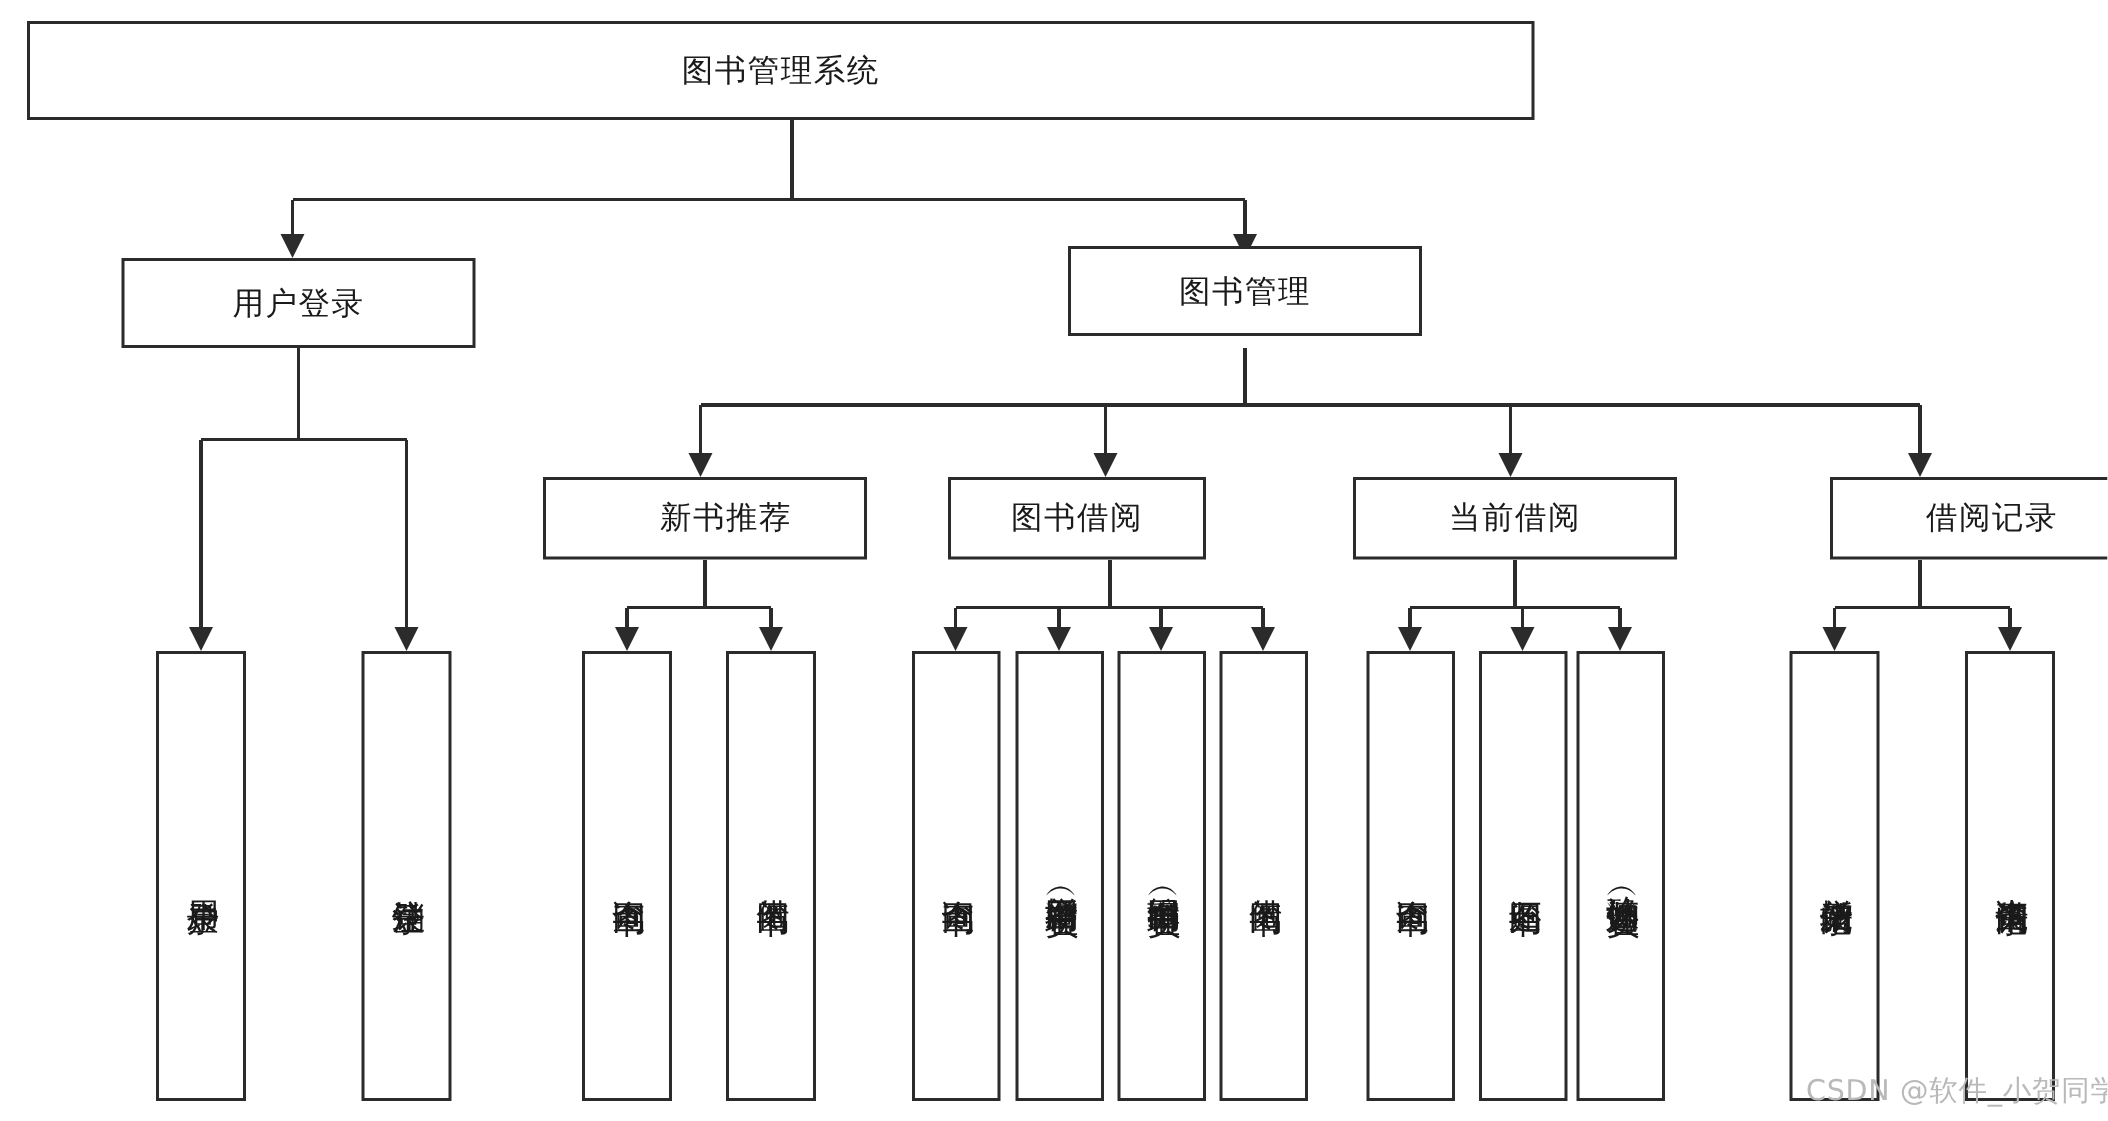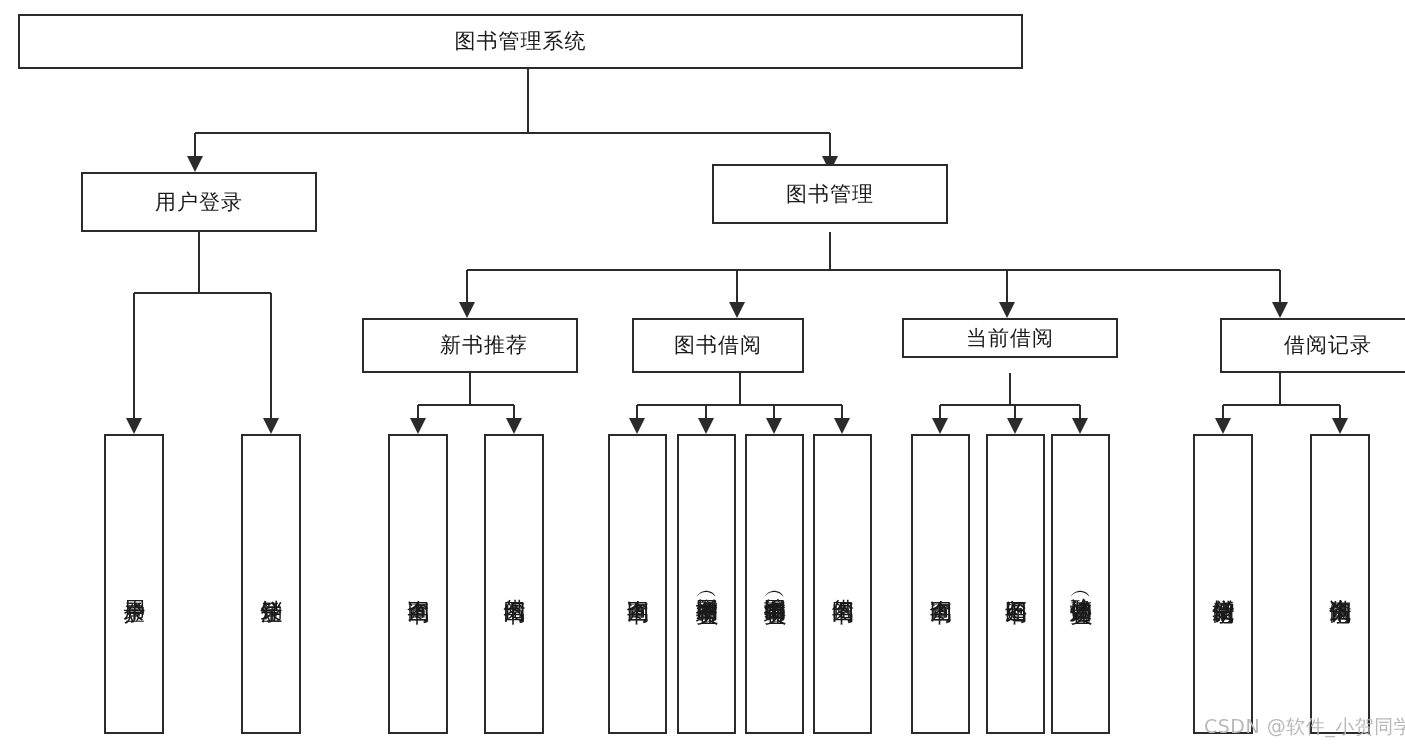--- a/index.html
+++ b/index.html
@@ -131,41 +131,41 @@
       <polygon points="1072,418 1088,418 1080,434" fill="#2b2b2b"></polygon>
       <g></g>
       <line x1="1280" y1="373" x2="1280" y2="405" stroke="#2b2b2b" stroke-width="2.5" shape-rendering="crispEdges"></line>
       <line x1="1223" y1="405" x2="1340" y2="405" stroke="#2b2b2b" stroke-width="2.5" shape-rendering="crispEdges"></line>
       <line x1="1223" y1="405" x2="1223" y2="419" stroke="#2b2b2b" stroke-width="2.5" shape-rendering="crispEdges"></line>
       <polygon points="1215,418 1231,418 1223,434" fill="#2b2b2b"></polygon>
       <line x1="1340" y1="405" x2="1340" y2="419" stroke="#2b2b2b" stroke-width="2.5" shape-rendering="crispEdges"></line>
       <polygon points="1332,418 1348,418 1340,434" fill="#2b2b2b"></polygon>
     </svg>
 
-  <div class="node root" style="left: 18px; top: 14px; width: 1005px; height: 55px;">
+  <div class="node root" style="left: 18px; top: 14px; width: 1005px; height: 66px;">
     <span class="label">图书管理系统</span>
   </div>
 
   <div class="node horizontal" style="left: 81px; top: 172px; width: 236px; height: 60px;">
     <span class="label">用户登录</span>
   </div>
 
   <div class="node horizontal" style="left: 712px; top: 164px; width: 236px; height: 60px;">
     <span class="label">图书管理</span>
   </div>
 
   <div class="node horizontal" style="left: 362px; top: 318px; width: 216px; height: 55px; padding-left: 28px;">
     <span class="label">新书推荐</span>
   </div>
 
   <div class="node horizontal" style="left: 632px; top: 318px; width: 172px; height: 55px;">
     <span class="label">图书借阅</span>
   </div>
 
-  <div class="node horizontal" style="left: 902px; top: 318px; width: 216px; height: 40px; justify-content: center;">
+  <div class="node horizontal" style="left: 902px; top: 318px; width: 216px; height: 55px; justify-content: center;">
     <span class="label">当前借阅</span>
   </div>
 
   <div class="node horizontal" style="left: 1220px; top: 318px; width: 216px; height: 55px;">
     <span class="label">借阅记录</span>
   </div>
 
   <div class="node vertical" style="left: 104px; top: 434px; width: 60px; height: 300px;">
     <span class="label">用户登录</span>
   </div>

